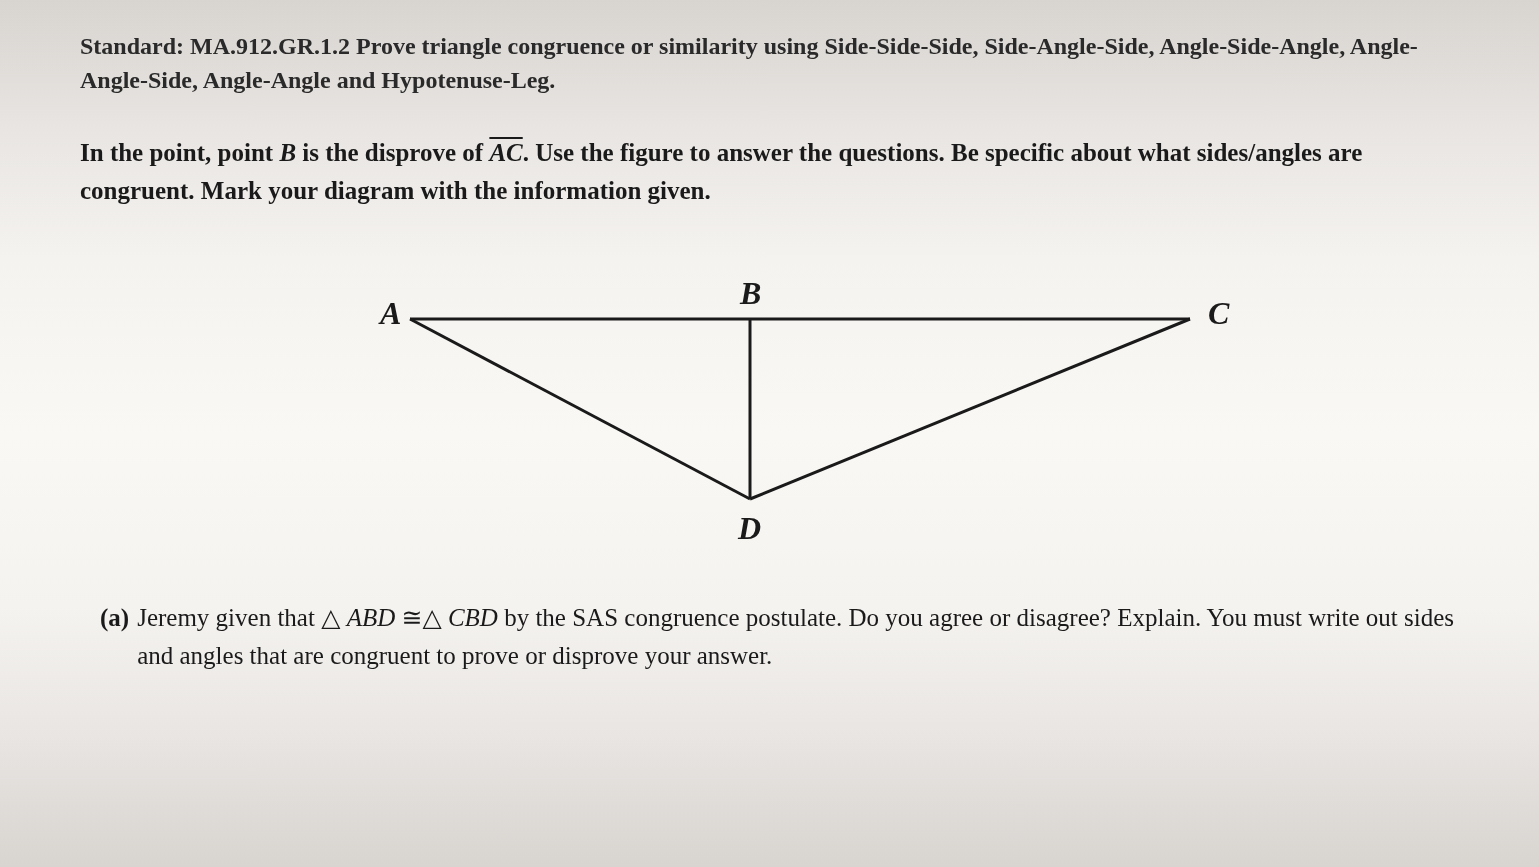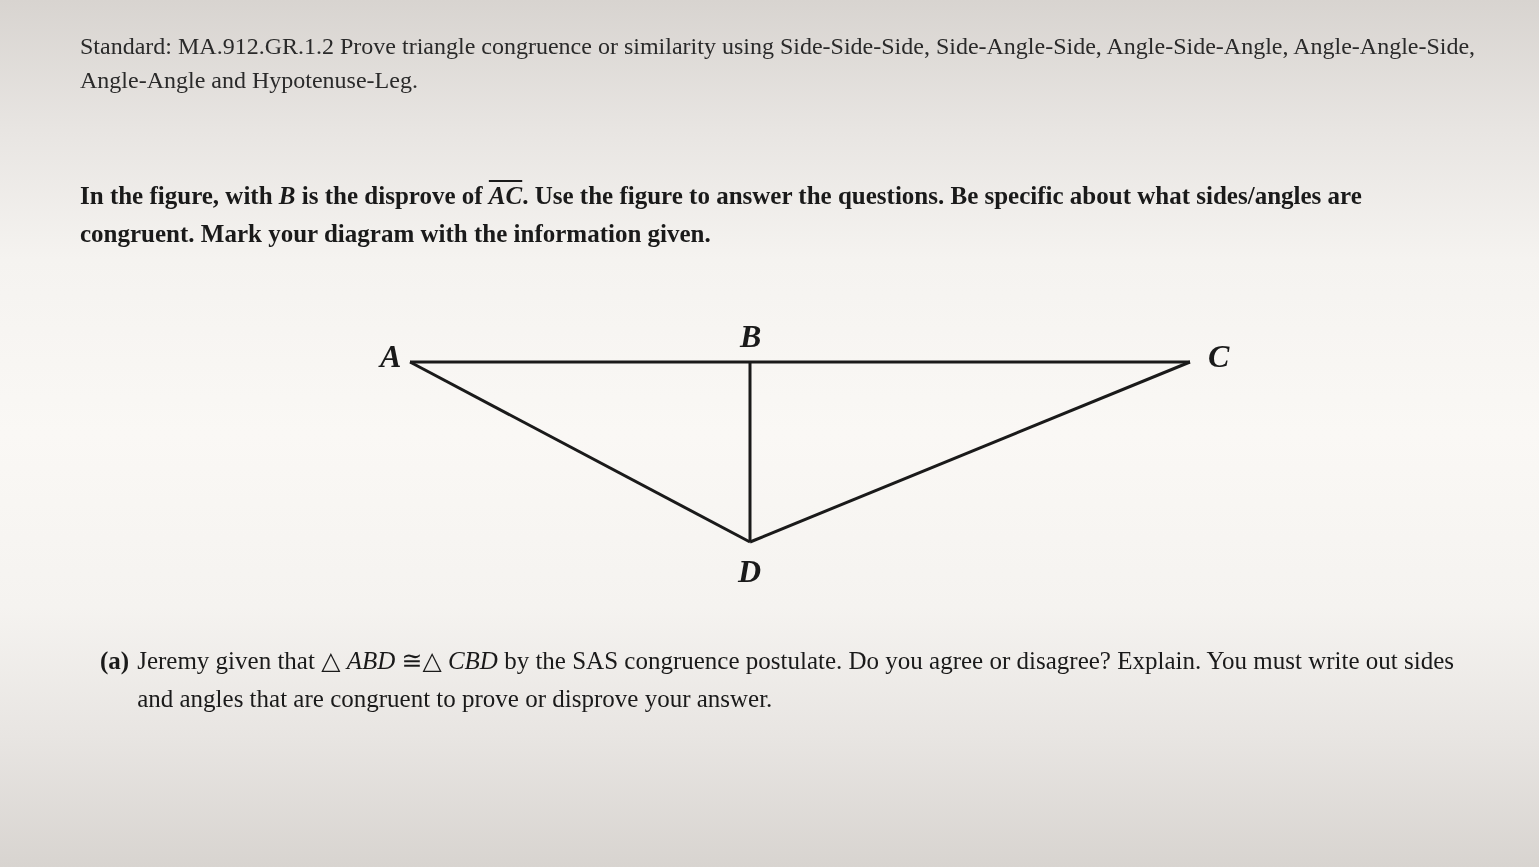--- a/index.html
+++ b/index.html
@@ -12,24 +12,24 @@
       height: 867px;
       background: linear-gradient(180deg, #d8d4d0 0%, #e8e5e2 15%, #f5f3f0 30%, #faf8f5 50%, #f5f3f0 70%, #e8e5e2 85%, #d8d4d0 100%);
       font-family: Georgia, 'Times New Roman', serif;
       color: #1a1a1a;
       padding: 30px 60px 30px 80px;
       position: relative;
       overflow: hidden;
     }
     .standard-text {
       font-size: 24px;
-      font-weight: normal;
+      font-weight: bold;
       line-height: 1.4;
       color: #2a2a2a;
-      margin-bottom: 80px;
+      margin-bottom: 37px;
     }
     .instruction-text {
       font-size: 25px;
       font-weight: bold;
       line-height: 1.5;
       color: #1a1a1a;
       margin-bottom: 60px;
     }
     .overline {
       text-decoration: overline;
@@ -81,21 +81,21 @@
 </head>
 <body>
 
 <div class="standard-text">
   <span>Standard:</span>
   <span>MA.912.GR.1.2</span>
   <span>Prove triangle congruence or similarity using Side-Side-Side, Side-Angle-Side, Angle-Side-Angle, Angle-Angle-Side, Angle-Angle and Hypotenuse-Leg.</span>
 </div>
 
 <div class="instruction-text">
-  <span>In the figure, with </span><span class="italic">B</span><span> is the disprove of </span><span class="overline">AC</span><span>. Use the figure to answer the questions. Be specific about what sides/angles are congruent. Mark your diagram with the information given.</span>
+  <span>In the point, point </span><span class="italic">B</span><span> is the disprove of </span><span class="overline">AC</span><span>. Use the figure to answer the questions. Be specific about what sides/angles are congruent. Mark your diagram with the information given.</span>
 </div>
 
 <div class="figure-container">
   <svg class="figure-svg" viewBox="0 0 900 280">
     <line x1="60" y1="50" x2="840" y2="50" stroke="#1a1a1a" stroke-width="3"></line>
     <line x1="60" y1="50" x2="400" y2="230" stroke="#1a1a1a" stroke-width="3"></line>
     <line x1="840" y1="50" x2="400" y2="230" stroke="#1a1a1a" stroke-width="3"></line>
     <line x1="400" y1="50" x2="400" y2="230" stroke="#1a1a1a" stroke-width="3"></line>
     <text x="30" y="55" class="label-text">A</text>
     <text x="390" y="35" class="label-text">B</text>

